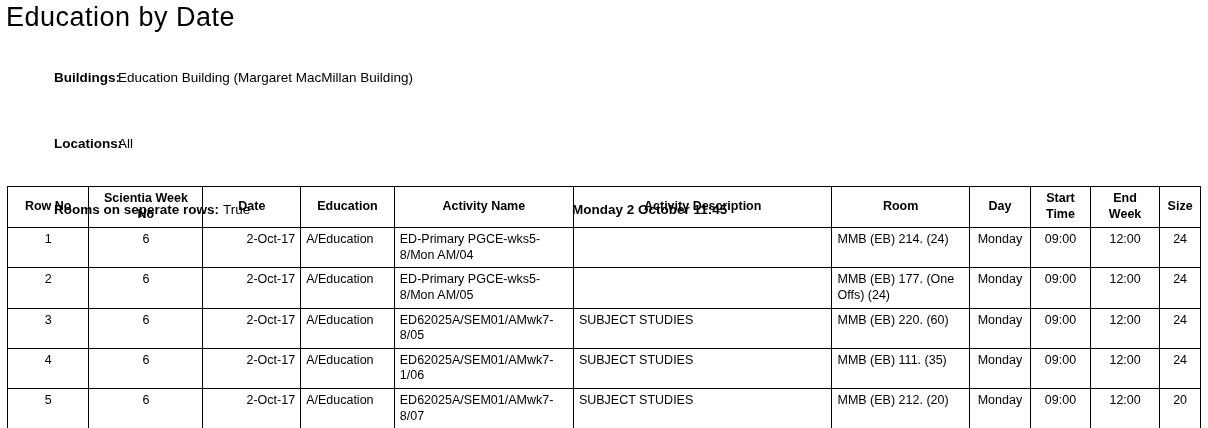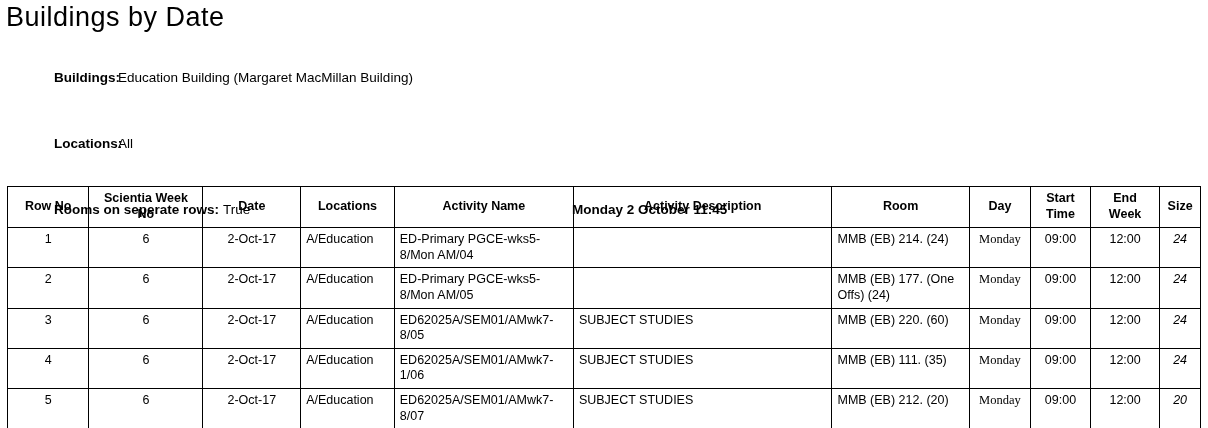--- a/index.html
+++ b/index.html
@@ -86,50 +86,50 @@
     font-weight: bold;
     text-align: center;
     vertical-align: middle;
     height: 32px;
   }
   th.th-left, td.td-left { text-align: left; }
   th.th-center, td.td-center { text-align: center; }
 
   td.cell-rowno { text-align: center; }
   td.cell-week { text-align: center; }
-  td.cell-date { text-align: center; }
+  td.cell-date { text-align: right; }
   td.cell-dept { text-align: left; }
   td.cell-name { text-align: left; }
   td.cell-desc { text-align: left; }
   td.cell-room { text-align: left; }
-  td.cell-day { text-align: center; font-family: Liberation Serif, serif; }
+  td.cell-day { text-align: center; }
   td.cell-start { text-align: center; }
   td.cell-end { text-align: center; }
-  td.cell-size { text-align: center; font-style: italic; }
+  td.cell-size { text-align: center; }
 
   tbody tr { height: 38px; }
 
   .c0 { width: 80px; }
   .c1 { width: 112px; }
   .c2 { width: 96px; }
   .c3 { width: 92px; }
   .c4 { width: 176px; }
   .c5 { width: 254px; }
   .c6 { width: 135px; }
   .c7 { width: 60px; }
   .c8 { width: 59px; }
   .c9 { width: 68px; }
   .c10 { width: 40px; }
 </style>
 </head>
 <body>
 
 <div class="page">
 
-  <div class="report-title">Buildings by Date</div>
+  <div class="report-title">Education by Date</div>
 
   <div class="meta">
 
     <div class="meta-row mr-1">
       <span class="meta-label">Buildings:</span>
       <span class="meta-value mv-buildings">Education Building (Margaret MacMillan Building)</span>
     </div>
 
     <div class="meta-row mr-2">
       <span class="meta-label">Locations:</span>
@@ -159,21 +159,21 @@
         <col class="c10">
     </colgroup>
     <thead>
       <tr>
         <th class="th-center">Row No</th>
         <th class="th-center">
           <span>Scientia Week</span><br>
           <span>No</span>
         </th>
         <th class="th-left">Date</th>
-        <th class="th-left">Locations</th>
+        <th class="th-left">Education</th>
         <th class="th-left">Activity Name</th>
         <th class="th-left">Activity Description</th>
         <th class="th-left">Room</th>
         <th class="th-center">Day</th>
         <th class="th-center">
           <span>Start</span><br>
           <span>Time</span>
         </th>
         <th class="th-center">End Week</th>
         <th class="th-center">Size</th>

